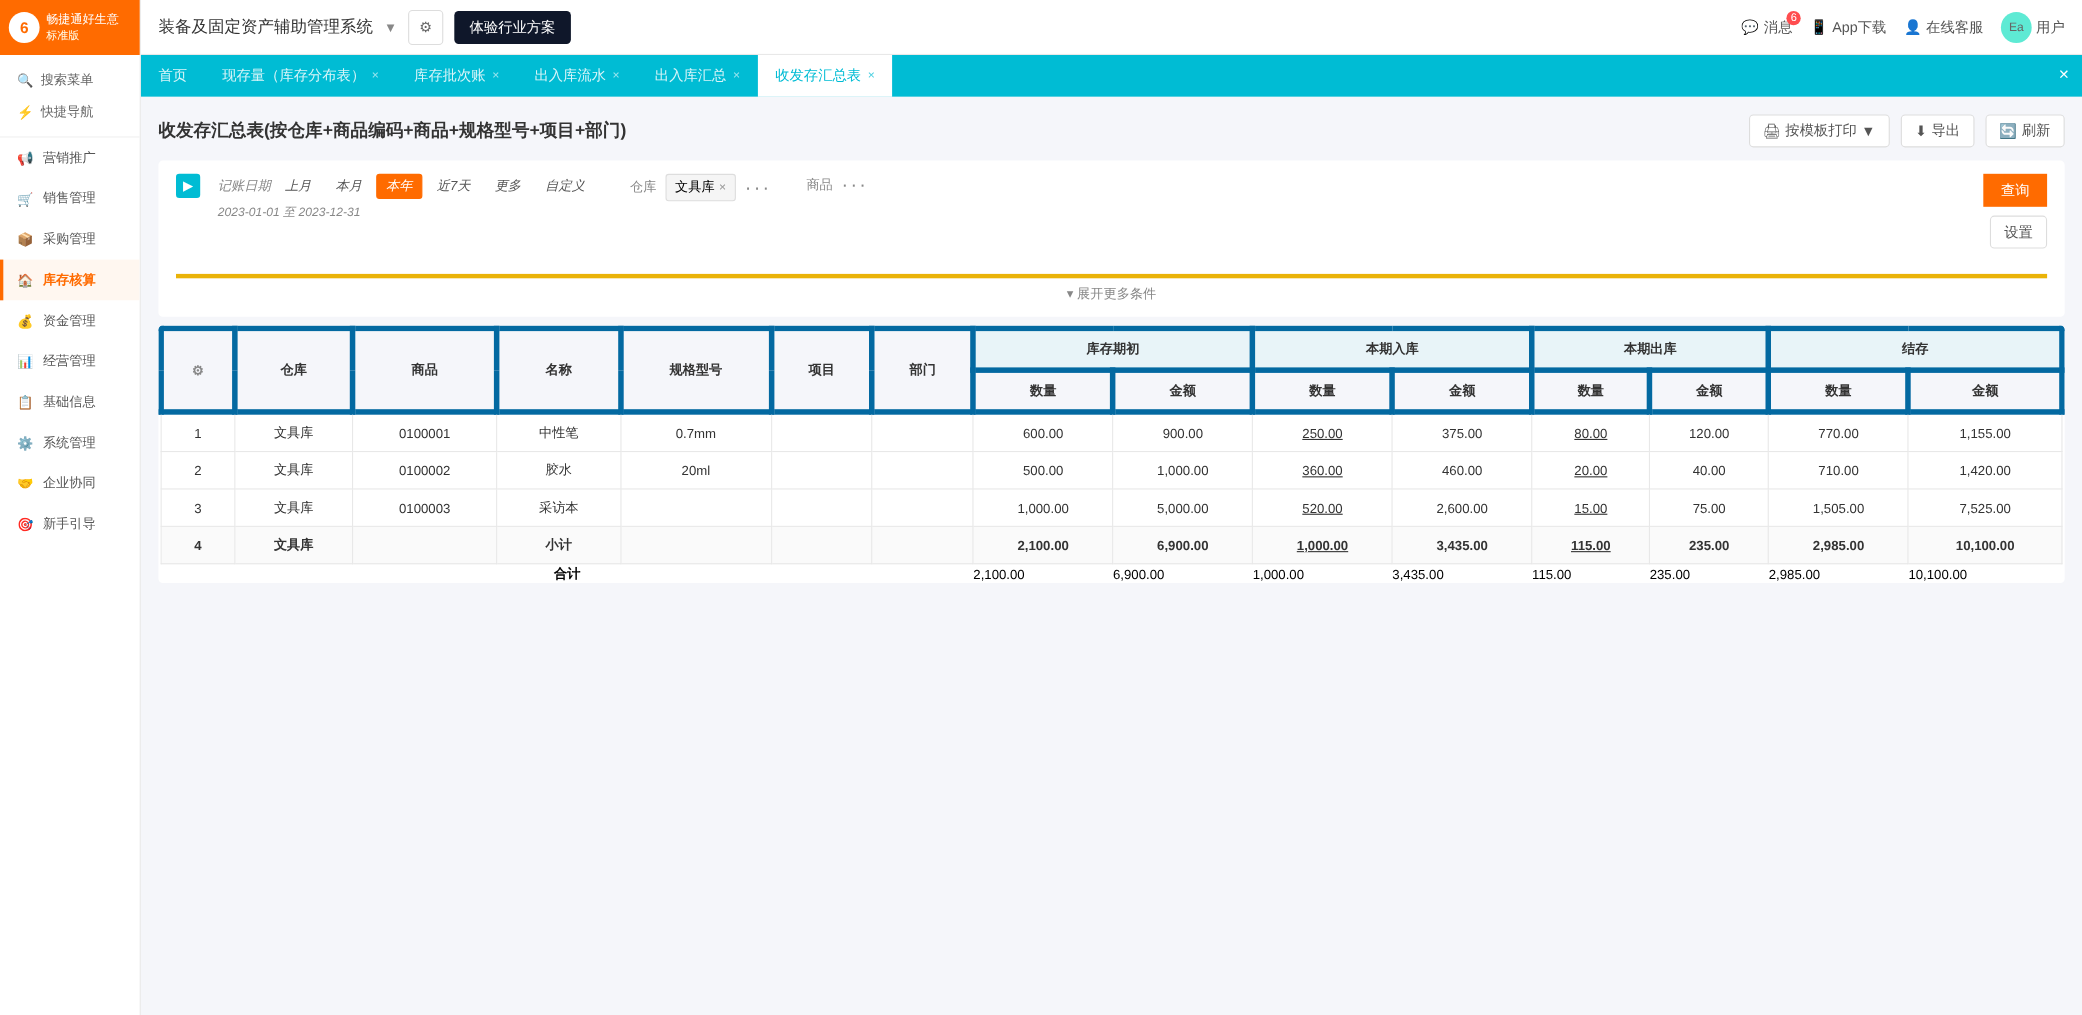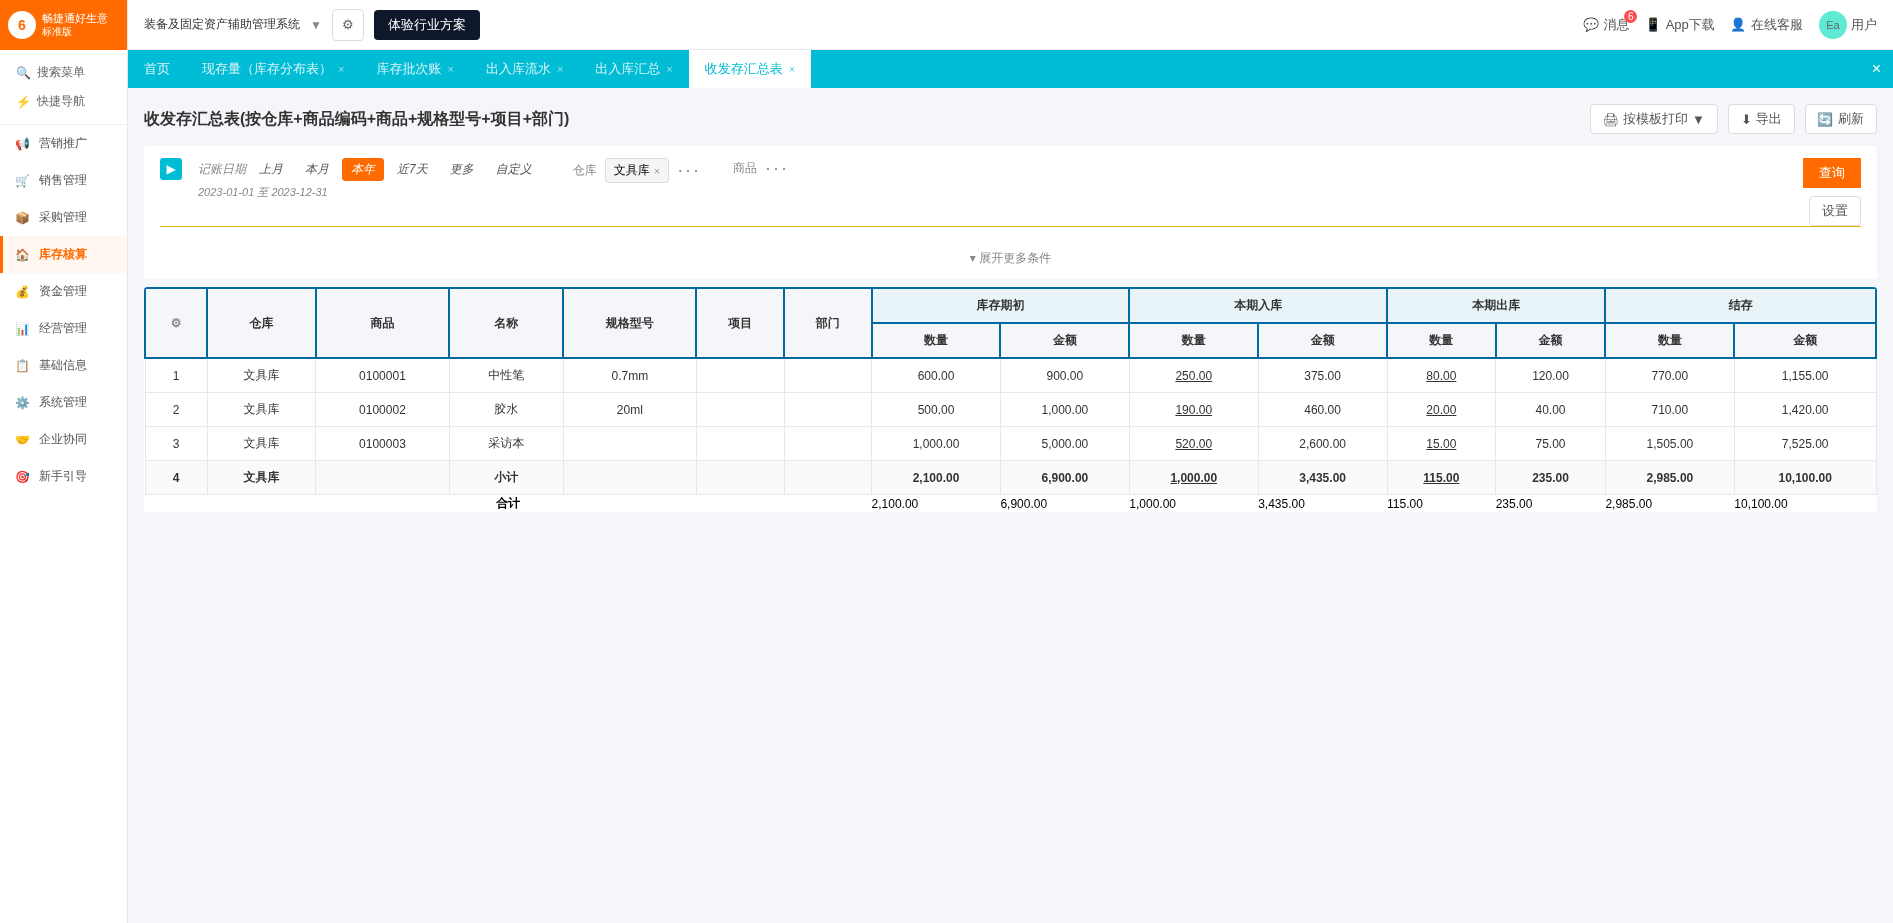--- a/index.html
+++ b/index.html
@@ -53,21 +53,21 @@
     .filter-tag { display: flex; align-items: center; gap: 4px; background: #f5f5f5; border: 1px solid #ddd; border-radius: 3px; padding: 3px 8px; font-size: 12px; }
     .filter-tag-close { cursor: pointer; color: #999; font-size: 11px; }
     .filter-more { color: #888; cursor: pointer; font-size: 18px; letter-spacing: 2px; }
     .btn-query { background: #ff6b00; color: #fff; border: none; border-radius: 0; padding: 6px 16px; cursor: pointer; font-size: 13px; margin-left: auto; }
     .btn-setting-sm { background: #fff; color: #555; border: 1px solid #ddd; border-radius: 4px; padding: 5px 12px; cursor: pointer; font-size: 13px; display: block; text-align: center; margin-top: 4px; }
     .expand-btn { background: none; border: none; color: #888; cursor: pointer; font-size: 12px; }
 
     
     .table-wrap { background: #fff; border-radius: 4px; overflow: hidden; }
     table { width: 100%; border-collapse: collapse; font-size: 12px; }
-    thead tr th { background: #f5f6fa; color: #333; font-weight: 600; padding: 8px 10px; text-align: center; border: 2px solid #0369a1; white-space: nowrap; }
+    thead tr th { background: #f5f6fa; color: #333; font-weight: 600; padding: 8px 10px; text-align: center; border: 5px solid #0369a1; white-space: nowrap; }
     tbody tr td { padding: 8px 10px; border: 1px solid #e8e8e8; text-align: center; color: #333; }
     tbody tr.subtotal { font-weight: bold; background: #fafafa; }
     .underline { text-decoration: underline; cursor: pointer; color: #333; }
     .settings-icon-cell { color: #888; cursor: pointer; }
     th.group-header { background: #e8f4f8; }
 
     
     ::-webkit-scrollbar { width: 6px; height: 6px; }
     ::-webkit-scrollbar-thumb { background: #ccc; border-radius: 3px; }
   </style>
@@ -133,21 +133,21 @@
       <span class="nav-icon">🎯</span>
       <span>新手引导</span>
     </div>
   </div>
 </div>
 
 <div class="main">
 
   <div class="topbar">
     <div class="topbar-left">
-      <span style="font-size:12px;color:#333;">装备及固定资产辅助管理系统</span>
+      <span style="font-size:15px;color:#333;">装备及固定资产辅助管理系统</span>
       <div style="cursor:pointer;color:#888;font-size:12px;">▼</div>
       <div class="topbar-settings">⚙</div>
       <button class="topbar-trial">体验行业方案</button>
     </div>
     <div class="topbar-right">
       <div class="topbar-right-item">
         <span>💬</span>
         <span>消息</span>
         <span class="badge">6</span>
       </div>
@@ -245,21 +245,21 @@
             <span style="color:#888;font-size:12px;">商品</span>
             <span class="filter-more">···</span>
           </div>
 
           <div style="margin-left:auto;display:flex;flex-direction:column;gap:4px;align-items:flex-end;">
             <button class="btn-query">查询</button>
             <button class="btn-setting-sm">设置</button>
           </div>
         </div>
 
-        <div style="text-align:center;margin-top:0;border-top:1px solid #eab308;padding-top:23px;">
+        <div style="text-align:center;margin-top:23px;border-top:4px solid #eab308;padding-top:6px;">
           <button class="expand-btn">
             <span>▾ </span>
             <span>展开更多条件</span>
           </button>
         </div>
       </div>
 
       <div class="table-wrap">
         <table>
           <thead>
@@ -308,21 +308,21 @@
               <tr>
                 <td>2</td>
                 <td>文具库</td>
                 <td>0100002</td>
                 <td>胶水</td>
                 <td>20ml</td>
                 <td></td>
                 <td></td>
                 <td>500.00</td>
                 <td>1,000.00</td>
-                <td><span class="underline">190.00</span></td>
+                <td><span class="underline">360.00</span></td>
                 <td>460.00</td>
                 <td><span class="underline">20.00</span></td>
                 <td>40.00</td>
                 <td>710.00</td>
                 <td>1,420.00</td>
               </tr>
               <tr>
                 <td>3</td>
                 <td>文具库</td>
                 <td>0100003</td>

